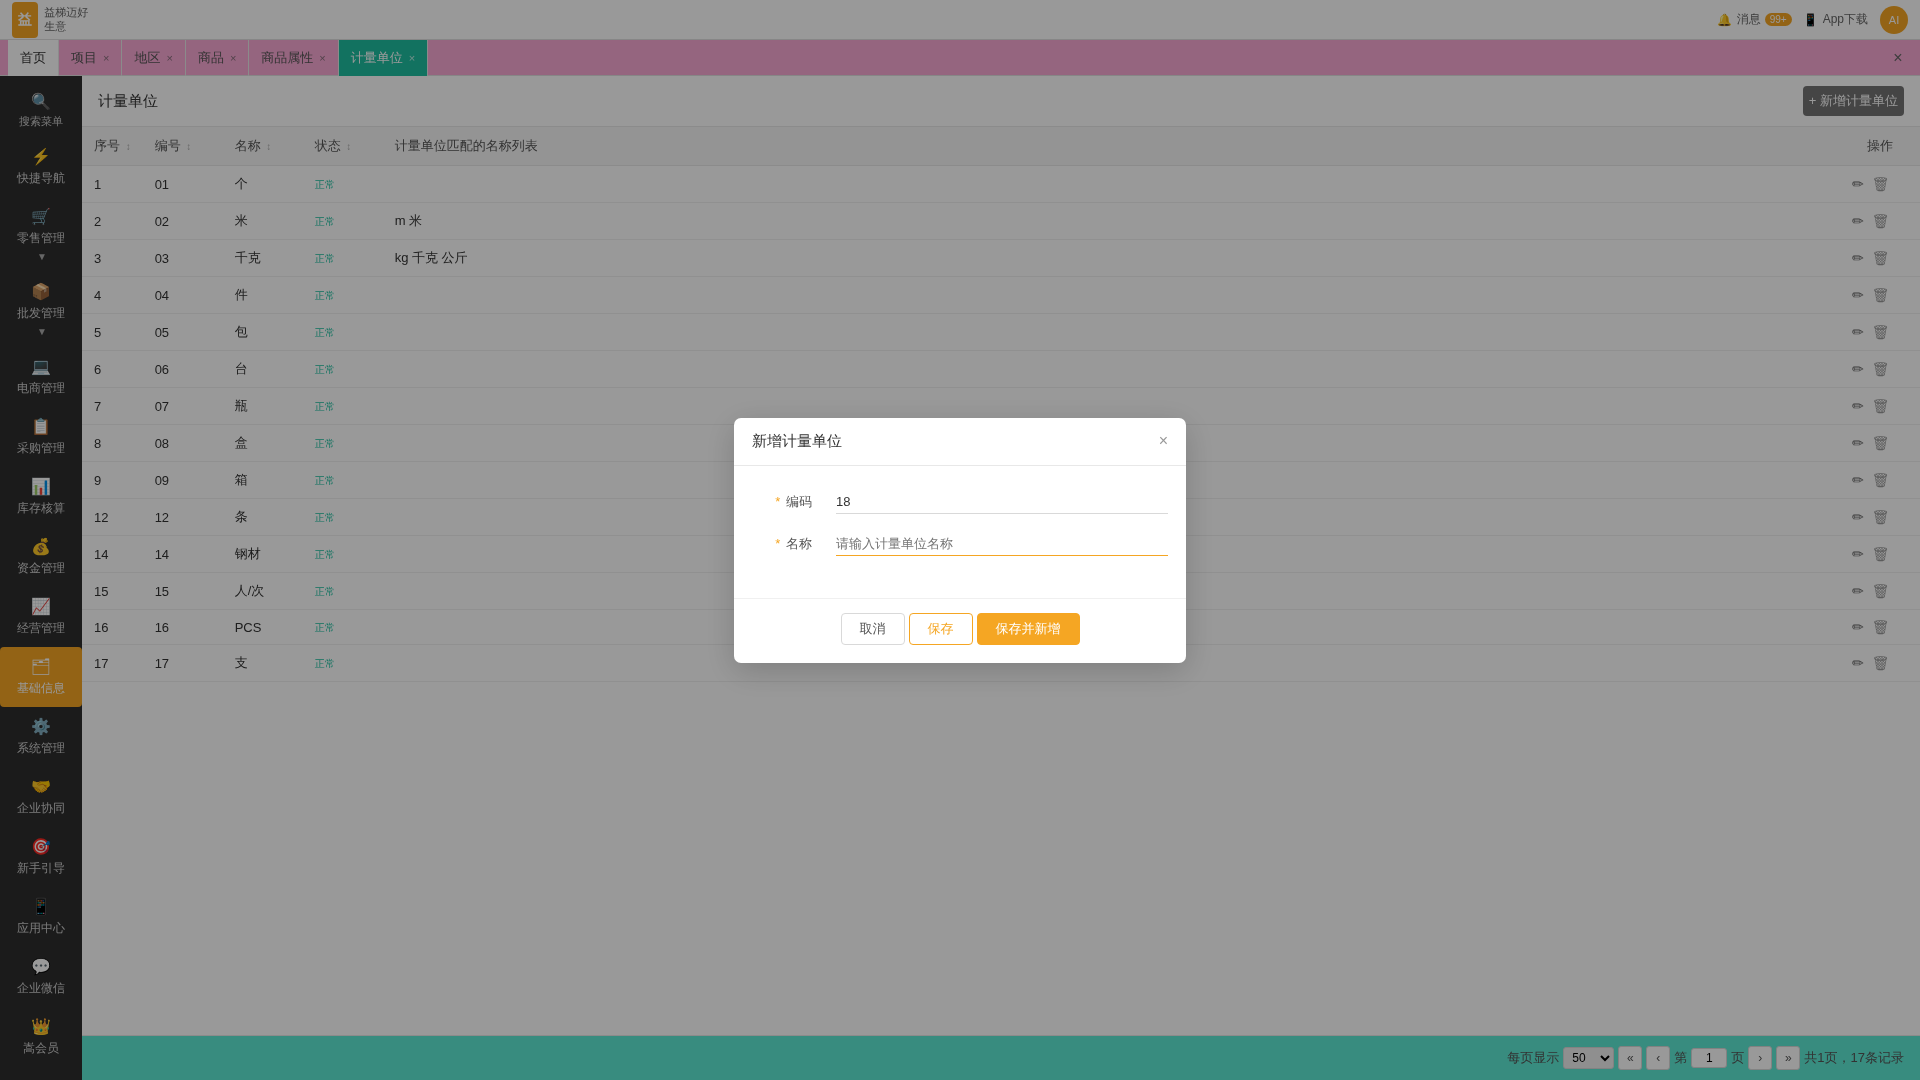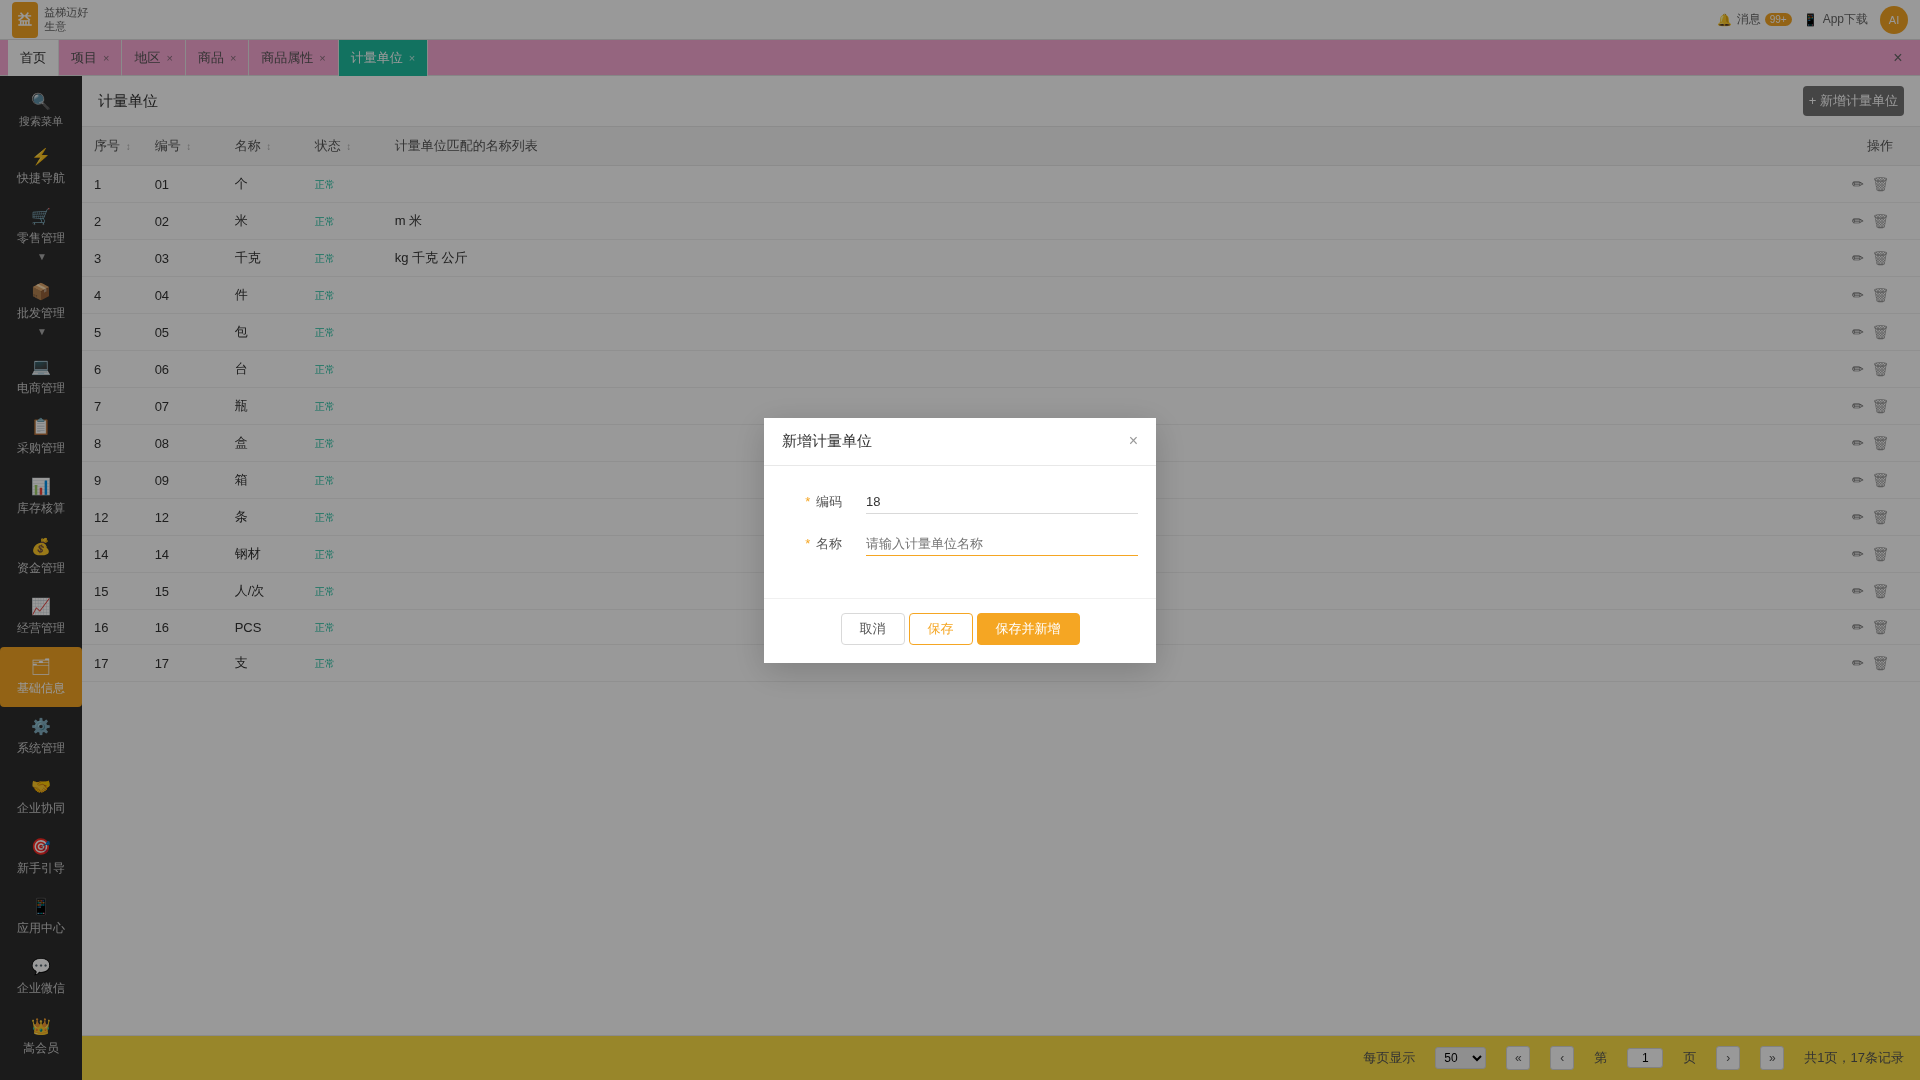--- a/index.html
+++ b/index.html
@@ -54,31 +54,31 @@
     .edit-icon { color: #666; cursor: pointer; font-size: 14px; }
     .delete-icon { color: #999; cursor: pointer; font-size: 14px; }
     .col-seq { width: 60px; }
     .col-code { width: 80px; }
     .col-name { width: 80px; }
     .col-status { width: 80px; }
     .col-match { flex: 1; }
     .col-action { width: 80px; text-align: center; }
 
     
-    .pagination { display: flex; align-items: center; justify-content: flex-end; padding: 10px 16px; background: #fde047; border-top: 1px solid #e8e8e8; gap: 20px; font-size: 13px; color: #555; flex-shrink: 0; }
+    .pagination { display: flex; align-items: center; justify-content: flex-end; padding: 10px 16px; background: #5eead4; border-top: 1px solid #e8e8e8; gap: 4px; font-size: 13px; color: #555; flex-shrink: 0; }
     .page-select { border: 1px solid #d9d9d9; border-radius: 3px; padding: 2px 4px; font-size: 12px; }
     .page-nav-btn { width: 24px; height: 24px; display: flex; align-items: center; justify-content: center; border: 1px solid #d9d9d9; border-radius: 3px; cursor: pointer; color: #555; background: #fff; font-size: 12px; }
     .page-input { width: 36px; border: 1px solid #d9d9d9; border-radius: 3px; text-align: center; padding: 2px 4px; font-size: 12px; }
 
     
     .sort-arrow { color: #aaa; font-size: 10px; margin-left: 2px; }
 
     
     .modal-overlay { position: fixed; top: 0; left: 0; right: 0; bottom: 0; background: rgba(0,0,0,0.4); z-index: 1000; display: flex; align-items: center; justify-content: center; }
-    .modal { background: #fff; border-radius: 0; width: 392px; box-shadow: 0 8px 32px rgba(0,0,0,0.18); overflow: hidden; }
+    .modal { background: #fff; border-radius: 7px; width: 452px; box-shadow: 0 8px 32px rgba(0,0,0,0.18); overflow: hidden; }
     .modal-header { display: flex; align-items: center; justify-content: space-between; padding: 14px 18px; border-bottom: 1px solid #e8e8e8; }
     .modal-title { font-size: 15px; font-weight: 500; color: #333; }
     .modal-close { cursor: pointer; color: #999; font-size: 16px; background: none; border: none; }
     .modal-body { padding: 24px 18px; }
     .form-row { display: flex; align-items: center; margin-bottom: 18px; gap: 14px; }
     .form-label { width: 60px; text-align: right; font-size: 13px; color: #555; flex-shrink: 0; margin-right: 10px; }
     .required { color: #f5a623; margin-right: 2px; }
     .form-input { flex: 1; border: none; border-bottom: 1px solid #d9d9d9; padding: 4px 0; font-size: 13px; outline: none; color: #333; }
     .form-input.active-input { border-bottom-color: #f5a623; }
     .modal-footer { display: flex; justify-content: center; gap: 4px; padding: 14px 18px 18px; border-top: 1px solid #f0f0f0; }

